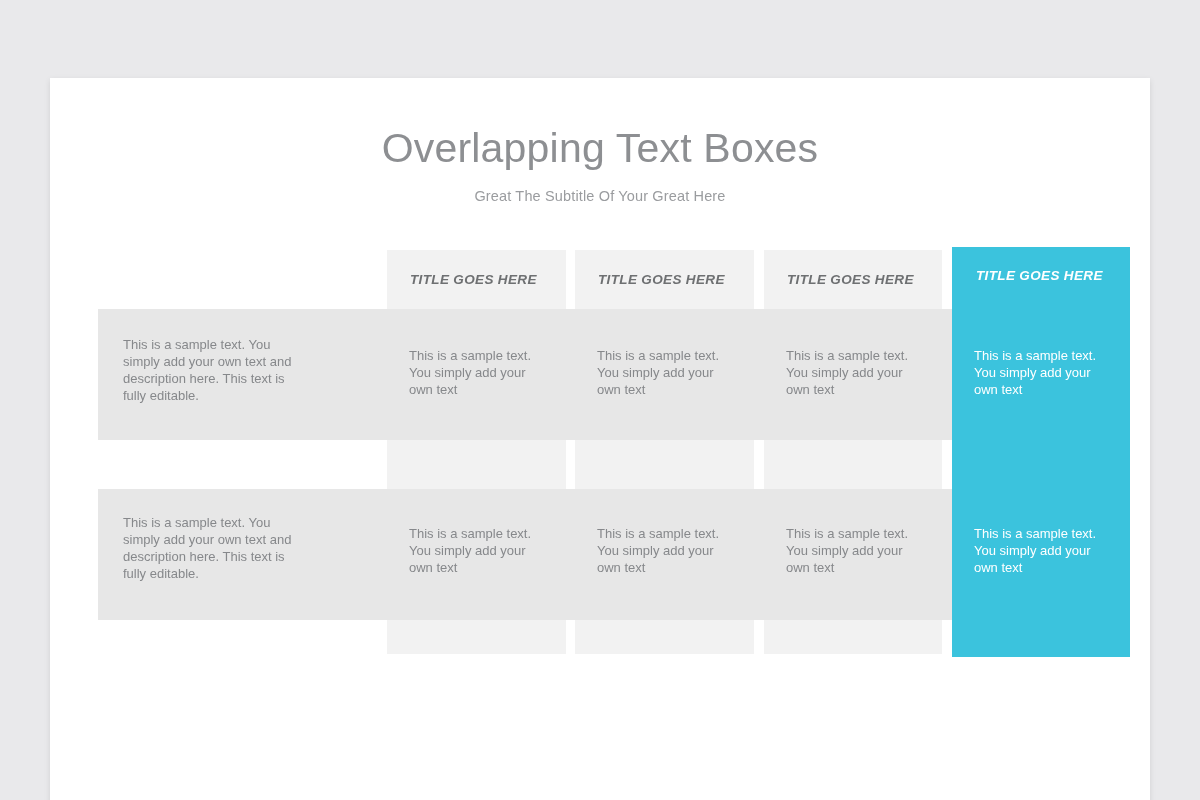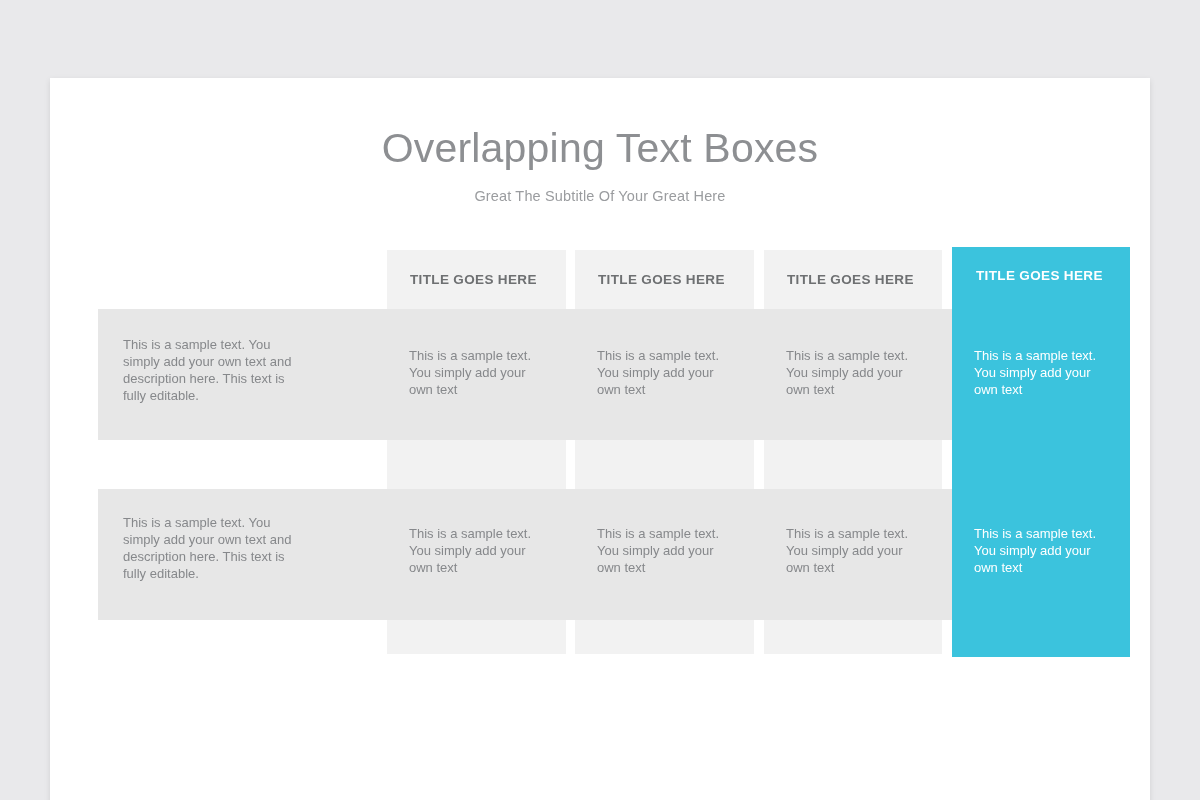--- a/index.html
+++ b/index.html
@@ -80,20 +80,21 @@
     top: 0;
     left: 0;
     width: 100%;
     padding-top: 22px;
     font-size: 13.5px;
     font-weight: bold;
     color: #6e7072;
     letter-spacing: 0.35px;
     box-sizing: border-box;
     padding-left: 23px;
+    font-style: italic;
   }
   .column.accent .col-title {
     color: #ffffff;
     padding-left: 24px;
     padding-top: 21px;
   }
 
   
   .band {
     position: absolute;

